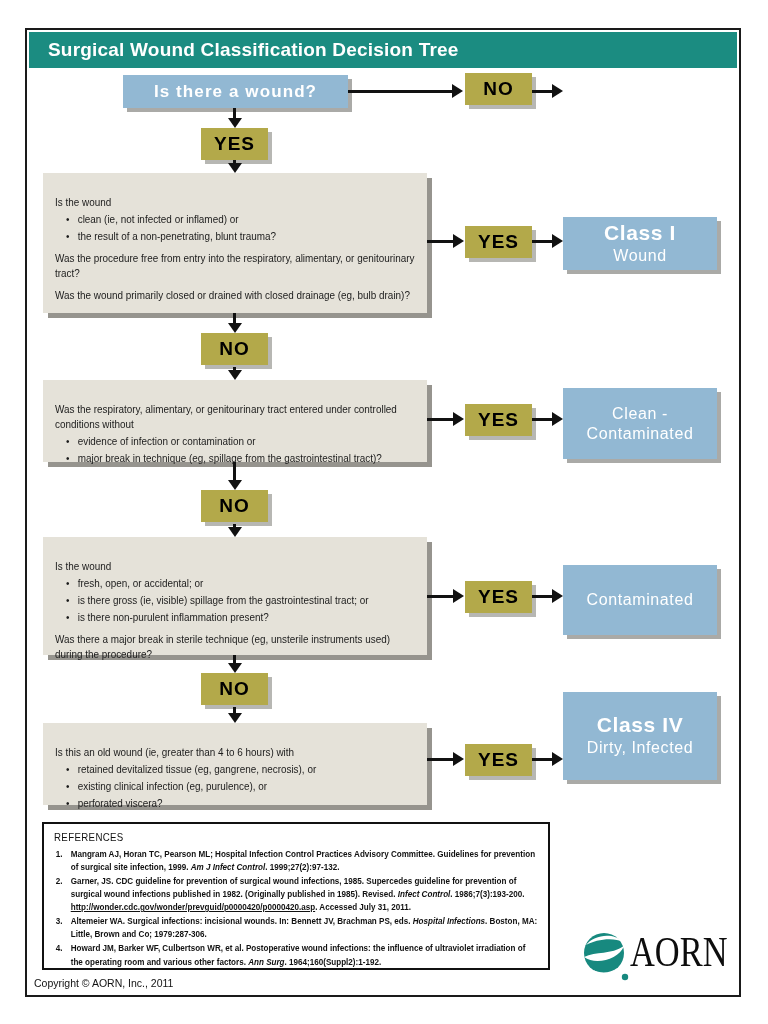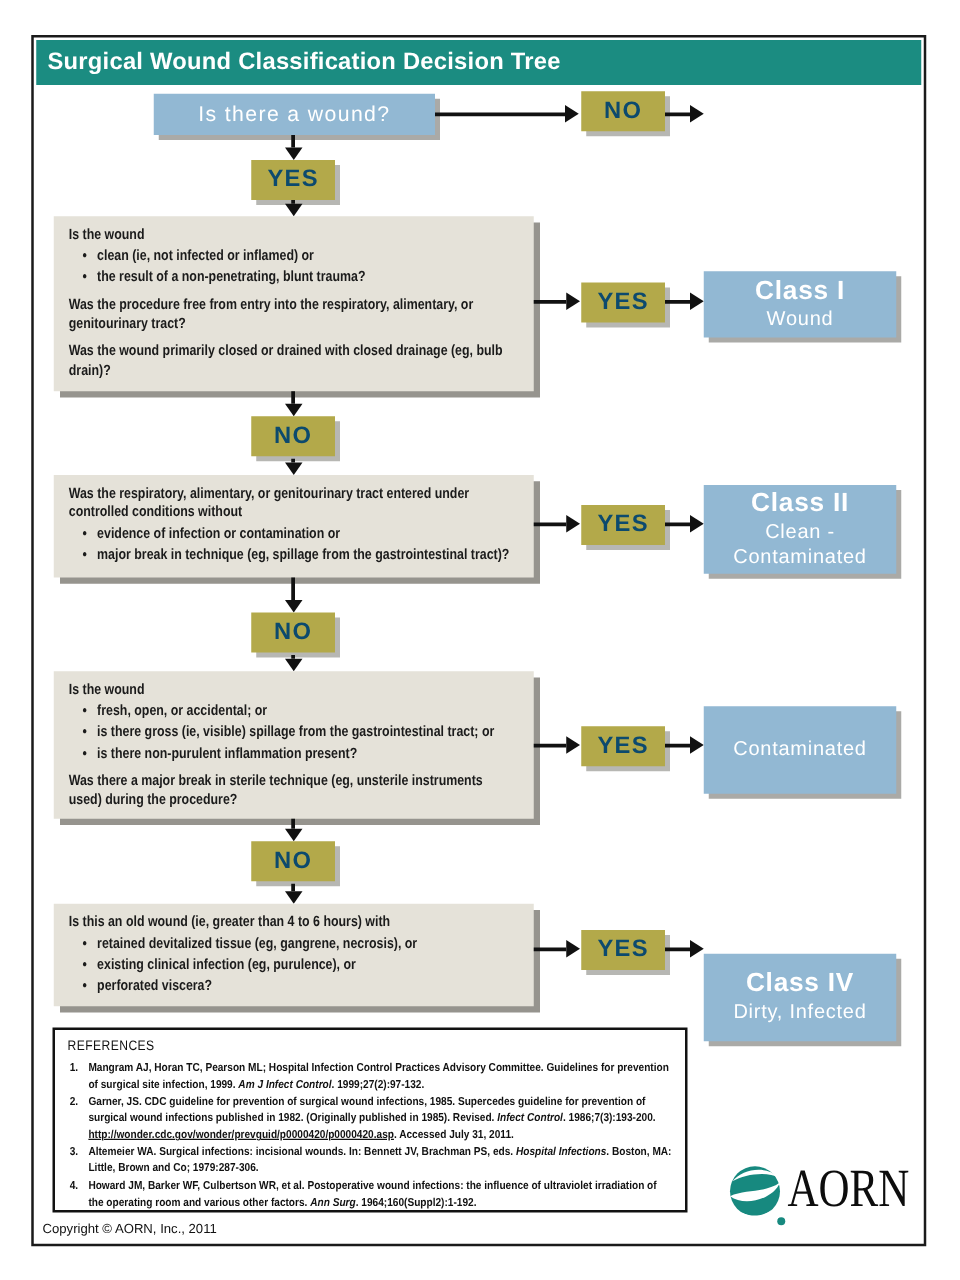--- a/index.html
+++ b/index.html
@@ -11,53 +11,53 @@
   .page{
     position:absolute;left:25px;top:28px;width:716px;height:969px;
     border:2px solid #1a1a1a;background:#fff;box-sizing:border-box;
   }
   
   .header{
     position:absolute;left:2px;top:2px;right:2px;height:36px;
     background:#1b8c81;display:flex;align-items:center;
   }
   .header .title{
-    padding-left:9px;color:#fff;font-weight:bold;font-size:19px;letter-spacing:.2px;
+    padding-left:19px;color:#fff;font-weight:bold;font-size:19px;letter-spacing:.2px;
   }
   
   .bluebox{
     position:absolute;background:#92b8d3;color:#fff;text-align:center;
     box-shadow:4px 4px 0 #aaaaa7;
   }
-  .q0{left:96px;top:45px;width:225px;height:33px;line-height:33px;font-size:17px;letter-spacing:1.1px;}
+  .q0{left:96px;top:45px;width:225px;height:33px;line-height:33px;font-size:17px;letter-spacing:1.1px;font-weight:bold;}
   .result0{left:536px;top:35px;width:154px;height:57px;font-size:17px;letter-spacing:.8px;
     display:flex;align-items:center;justify-content:center;white-space:pre-line;line-height:1.35;}
   .classbox{
     position:absolute;left:536px;width:154px;background:#92b8d3;color:#fff;text-align:center;
     box-shadow:4px 4px 0 #aaaaa7;display:flex;flex-direction:column;justify-content:center;
   }
-  .c1{top:187px;height:53px}.c2{top:358px;height:71px}.c3{top:535px;height:70px}.c4{top:733px;height:70px}
+  .c1{top:187px;height:53px}.c2{top:358px;height:71px}.c3{top:535px;height:70px}.c4{top:662px;height:88px}
   .cname{font-weight:bold;font-size:21px;letter-spacing:.6px;}
   .cdesc{font-size:16px;letter-spacing:.6px;white-space:pre-line;line-height:1.28;margin-top:1px;}
   
   .tag{
-    position:absolute;width:67px;height:32px;line-height:32px;background:#b3a94a;color:#0c4a6e;
+    position:absolute;width:67px;height:32px;line-height:32px;background:#b3a94a;color:#000000;
     font-weight:bold;font-size:19px;letter-spacing:1px;text-align:center;
     box-shadow:4px 4px 0 #b7b7b3;
   }
   .no0{left:438px;top:43px}.yes0{left:174px;top:98px}
   .y1{left:438px;top:196px}.n1{left:174px;top:303px}
   .y2{left:438px;top:374px}.n2{left:174px;top:460px}
   .y3{left:438px;top:551px}.n3{left:174px;top:643px}
   .y4{left:438px;top:714px}
   
   .graybox{
     position:absolute;left:16px;width:384px;background:#e5e2d9;
-    box-shadow:5px 5px 0 #96948e;padding:7px 12px;box-sizing:border-box;
-    font-weight:bold;font-size:11.8px;line-height:1.28;color:#1b1b1b;
+    box-shadow:5px 5px 0 #96948e;padding:22px 12px;box-sizing:border-box;
+    font-weight:normal;font-size:11.8px;line-height:1.28;color:#1b1b1b;
   }
   .g1{top:143px;height:140px}.g2{top:350px;height:82px}.g3{top:507px;height:118px}.g4{top:693px;height:82px}
   .q-inner{transform:scaleX(.84);transform-origin:0 0;width:119%;}
   .q-para{margin-top:7px;}
   .q-inner > div:first-child{margin-top:0;}
   .q-bullet{margin-top:2px;padding-left:27px;position:relative;}
   .q-bullet .dot{position:absolute;left:13px;}
   
   .harrow{position:absolute;height:3px;background:#111;}
   .harrow::after{
@@ -133,21 +133,20 @@
     <div class="q-inner">
         <div class="q-para">Was the respiratory, alimentary, or genitourinary tract entered under controlled conditions without</div>
         <div class="q-bullet"><span class="dot">•</span><span>evidence of infection or contamination or</span></div>
         <div class="q-bullet"><span class="dot">•</span><span>major break in technique (eg, spillage from the gastrointestinal tract)?</span></div>
       </div>
   </div>
   <div class="harrow" style="left:400px;top:388px;width:26px;"></div>
   <div class="tag y2">YES</div>
   <div class="harrow" style="left:505px;top:388px;width:20px;"></div>
   <div class="classbox c2">
-    <div class="cname">Class II</div>
     <div class="cdesc">Clean -
 Contaminated</div>
   </div>
   <div class="varrow" style="top:432px;height:18px;"></div>
   <div class="tag n2">NO</div>
   <div class="varrow" style="top:494px;height:3px;"></div>
 
   <div class="graybox g3">
     <div class="q-inner">
         <div class="q-para">Is the wound</div>

